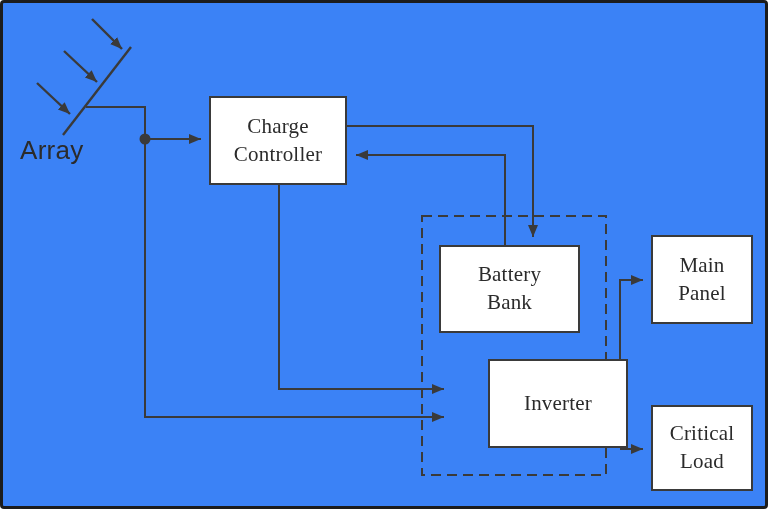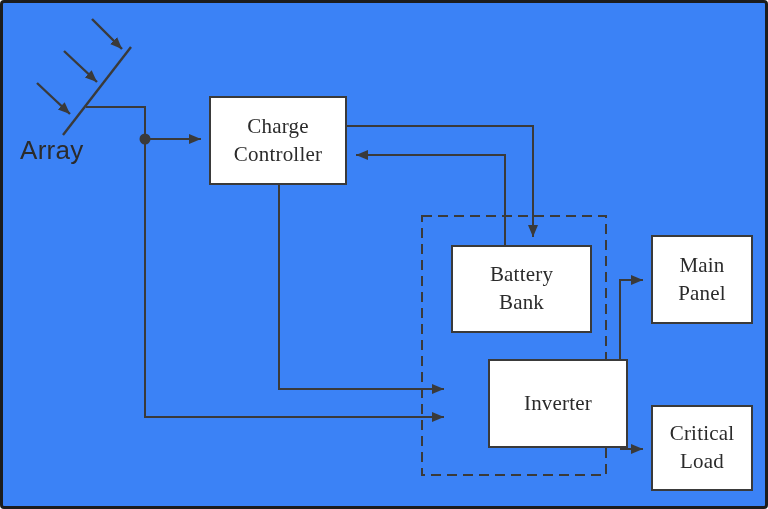--- a/index.html
+++ b/index.html
@@ -37,21 +37,21 @@
   }
   .node-label {
     white-space: pre-line;
     text-align: center;
     font-size: 21px;
     line-height: 1.33;
     color: #2b2b2b;
     letter-spacing: 0.2px;
   }
   .node-charge-controller { left: 206px; top: 93px;  width: 138px; height: 89px; }
-  .node-battery-bank      { left: 448px; top: 242px; width: 141px; height: 88px; }
+  .node-battery-bank      { left: 436px; top: 242px; width: 141px; height: 88px; }
   .node-inverter          { left: 449px; top: 356px; width: 140px; height: 89px; margin-left: 36px; }
   .node-main-panel        { left: 648px; top: 232px; width: 102px; height: 89px; }
   .node-critical-load     { left: 648px; top: 402px; width: 102px; height: 86px; }
   .array-label {
     position: absolute;
     left: 17px;
     top: 134px;
     font-size: 26px;
     line-height: 1;
     color: #2b2b2b;

